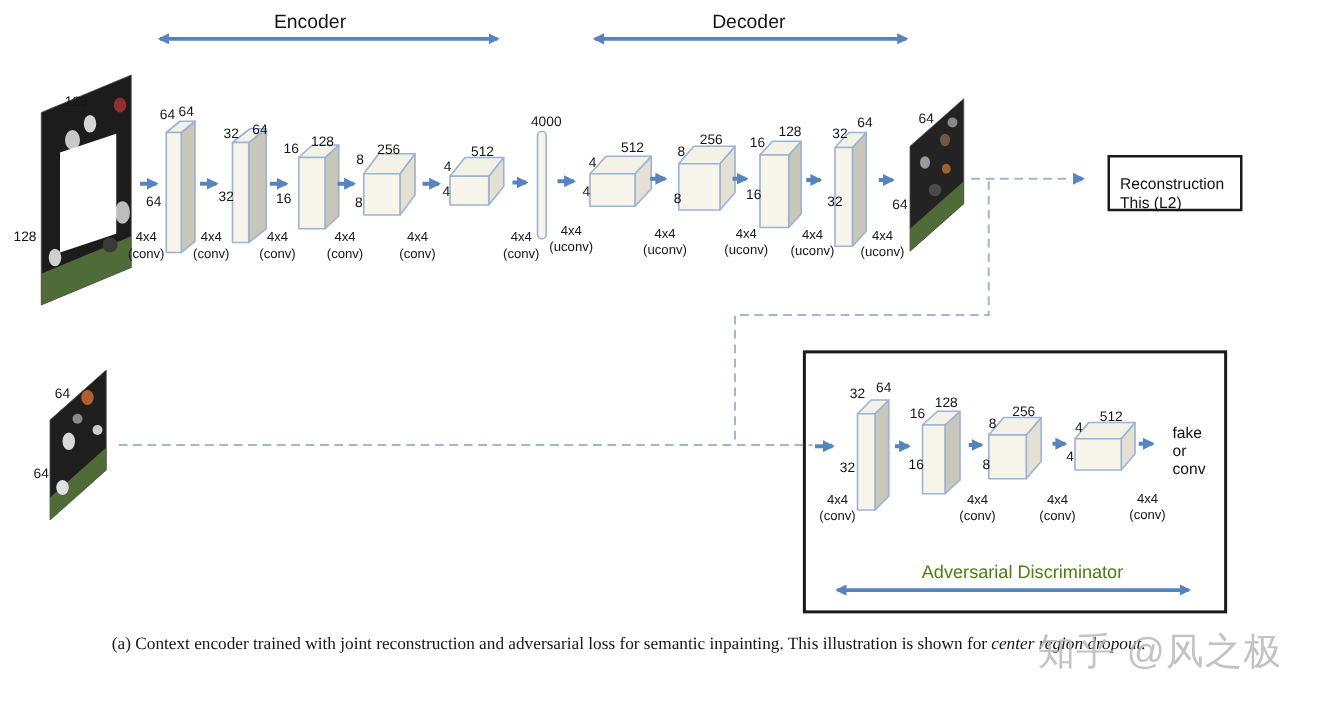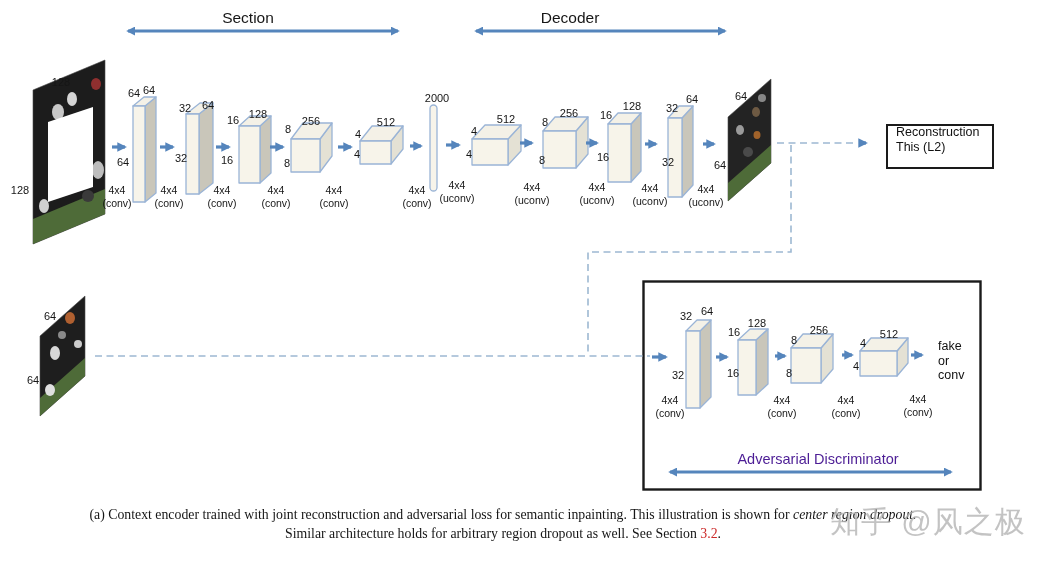--- a/index.html
+++ b/index.html
@@ -10,21 +10,21 @@
        color:#161616;white-space:nowrap;}
   .op{position:absolute;transform:translateX(-50%);font:10.5px/12.5px "Liberation Sans",sans-serif;
       color:#161616;text-align:center;white-space:nowrap;}
   .op span{display:block;}
   .hdr{position:absolute;transform:translate(-50%,-50%);font:15.5px/1 "Liberation Sans",sans-serif;
        color:#161616;}
   .recon-text{position:absolute;font:12.5px/15px "Liberation Sans",sans-serif;color:#111;}
   .recon-text span{display:block;}
   .rof{position:absolute;font:12.5px/14.5px "Liberation Sans",sans-serif;color:#111;}
   .rof span{display:block;}
-  .disc-title{position:absolute;transform:translate(-50%,-50%);font:14.5px/1 "Liberation Sans",sans-serif;color:#4c1d95;}
+  .disc-title{position:absolute;transform:translate(-50%,-50%);font:14.5px/1 "Liberation Sans",sans-serif;color:#4d7c0f;}
   .caption{position:absolute;left:0;top:506px;width:1006px;text-align:center;
            font-family:"Liberation Serif",serif;font-size:13.8px;line-height:18.5px;color:#151515;}
   .caption em{font-style:italic;}
   .cap-link{color:#cc2a2a;text-decoration:none;cursor:pointer;}
   .watermark{position:absolute;left:830px;top:504px;font:30px/1.2 "Liberation Sans",sans-serif;
              color:#b5b5b5;opacity:.8;letter-spacing:1px;white-space:nowrap;}
 </style>
 </head>
 <body>
 
@@ -173,22 +173,22 @@
       <line x1="911" y1="355" x2="922" y2="355" marker-end="url(#mh)"></line>
     </g>
 
     <g stroke="#5585bc" stroke-width="3" fill="none">
       <line x1="128" y1="31" x2="398" y2="31" marker-start="url(#mh)" marker-end="url(#mh)"></line>
       <line x1="476" y1="31" x2="725" y2="31" marker-start="url(#mh)" marker-end="url(#mh)"></line>
       <line x1="670" y1="472" x2="951" y2="472" marker-start="url(#mh)" marker-end="url(#mh)"></line>
     </g>
   </svg>
 
-  <span class="hdr" style="left:248px;top:18px">Section</span>
-  <span class="hdr" style="left:570px;top:18px">Decoder</span>
+  <span class="hdr" style="left:248px;top:18px">Encoder</span>
+  <span class="hdr" style="left:599px;top:18px">Decoder</span>
 
   <span class="dim" style="left:61px;top:82px">128</span>
   <span class="dim" style="left:20px;top:190px">128</span>
 
   <span class="dim" style="left:134px;top:93px">64</span>
   <span class="dim" style="left:149px;top:90px">64</span>
   <span class="dim" style="left:123px;top:162px">64</span>
 
   <span class="dim" style="left:185px;top:108px">32</span>
   <span class="dim" style="left:208px;top:105px">64</span>
@@ -199,21 +199,21 @@
   <span class="dim" style="left:227px;top:160px">16</span>
 
   <span class="dim" style="left:288px;top:129px">8</span>
   <span class="dim" style="left:311px;top:121px">256</span>
   <span class="dim" style="left:287px;top:163px">8</span>
 
   <span class="dim" style="left:358px;top:134px">4</span>
   <span class="dim" style="left:386px;top:122px">512</span>
   <span class="dim" style="left:357px;top:154px">4</span>
 
-  <span class="dim" style="left:437px;top:98px">2000</span>
+  <span class="dim" style="left:437px;top:98px">4000</span>
 
   <span class="dim" style="left:474px;top:131px">4</span>
   <span class="dim" style="left:506px;top:119px">512</span>
   <span class="dim" style="left:469px;top:154px">4</span>
 
   <span class="dim" style="left:545px;top:122px">8</span>
   <span class="dim" style="left:569px;top:113px">256</span>
   <span class="dim" style="left:542px;top:160px">8</span>
 
   <span class="dim" style="left:606px;top:115px">16</span>
@@ -301,33 +301,32 @@
   </div>
   <div class="op" style="left:846px;top:394px">
     <span>4x4</span>
     <span>(conv)</span>
   </div>
   <div class="op" style="left:918px;top:393px">
     <span>4x4</span>
     <span>(conv)</span>
   </div>
 
-  <div class="recon-text" style="left:896px;top:125px">
+  <div class="recon-text" style="left:896px;top:140px">
     <span>Reconstruction</span>
     <span>This (L2)</span>
   </div>
 
   <div class="rof" style="left:938px;top:339px">
     <span>fake</span>
     <span>or</span>
     <span>conv</span>
   </div>
 
   <span class="disc-title" style="left:818px;top:459px">Adversarial Discriminator</span>
 
   <div class="caption">
     <div><span>(a) Context encoder trained with joint reconstruction and adversarial loss for semantic inpainting. This illustration is shown for </span><em>center region dropout.</em></div>
-    <div><span>Similar architecture holds for arbitrary region dropout as well. See Section </span><a class="cap-link">3.2</a><span>.</span></div>
   </div>
 
   <div class="watermark">知乎 @风之极</div>
 
 </div>
 
 </body></html>

